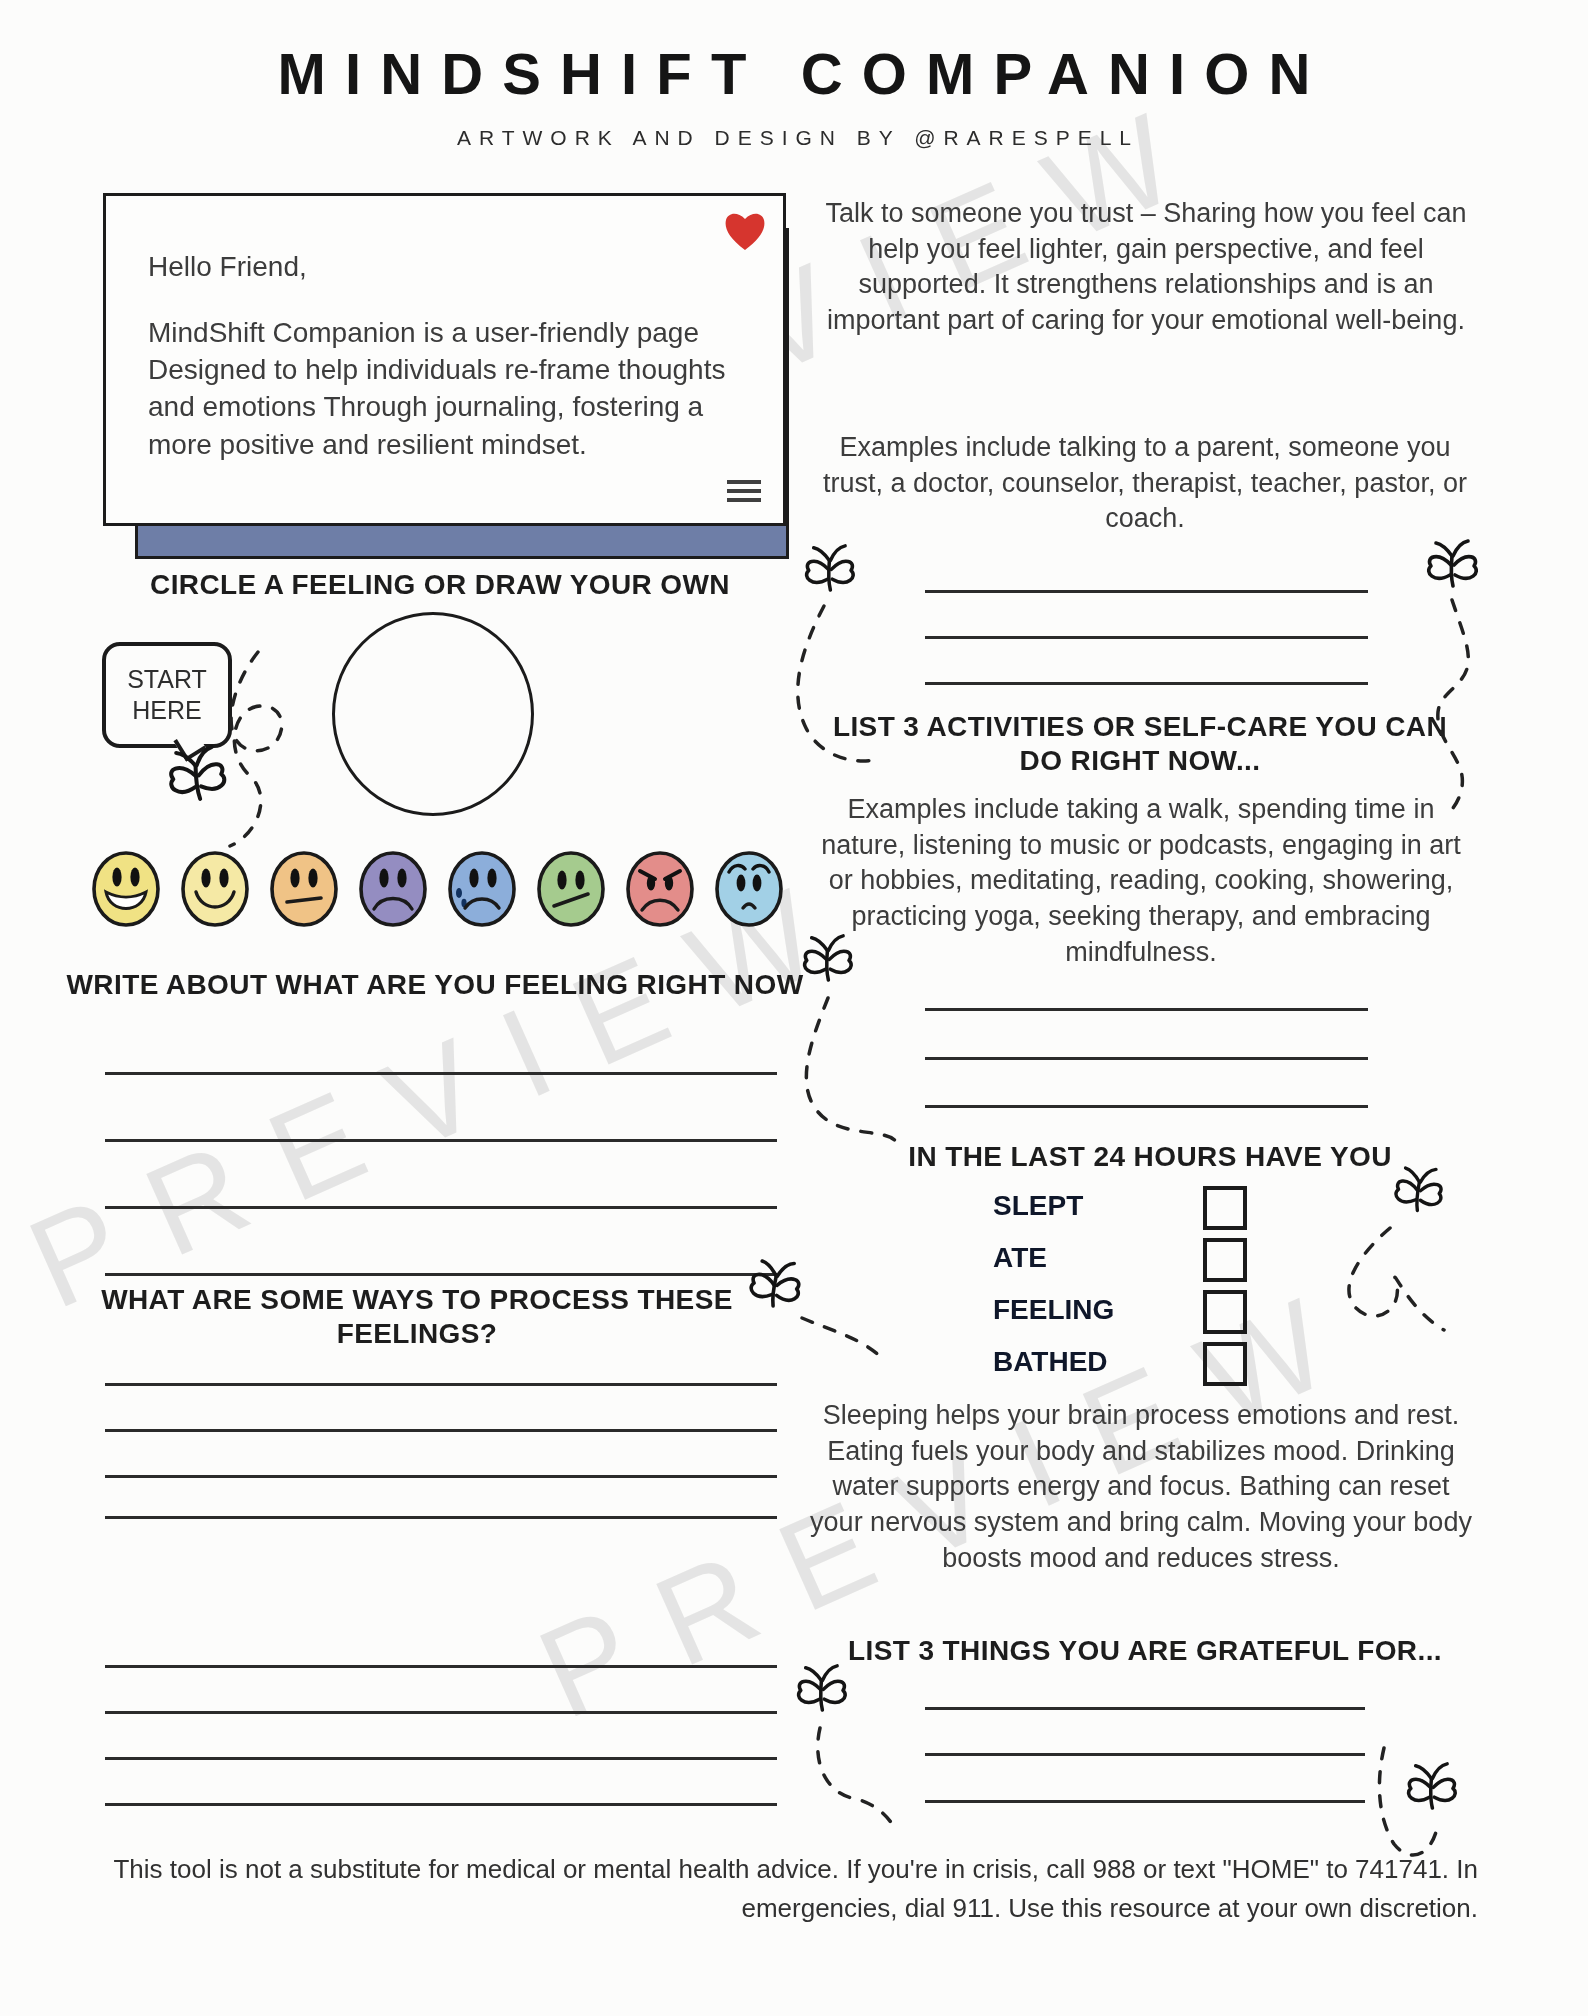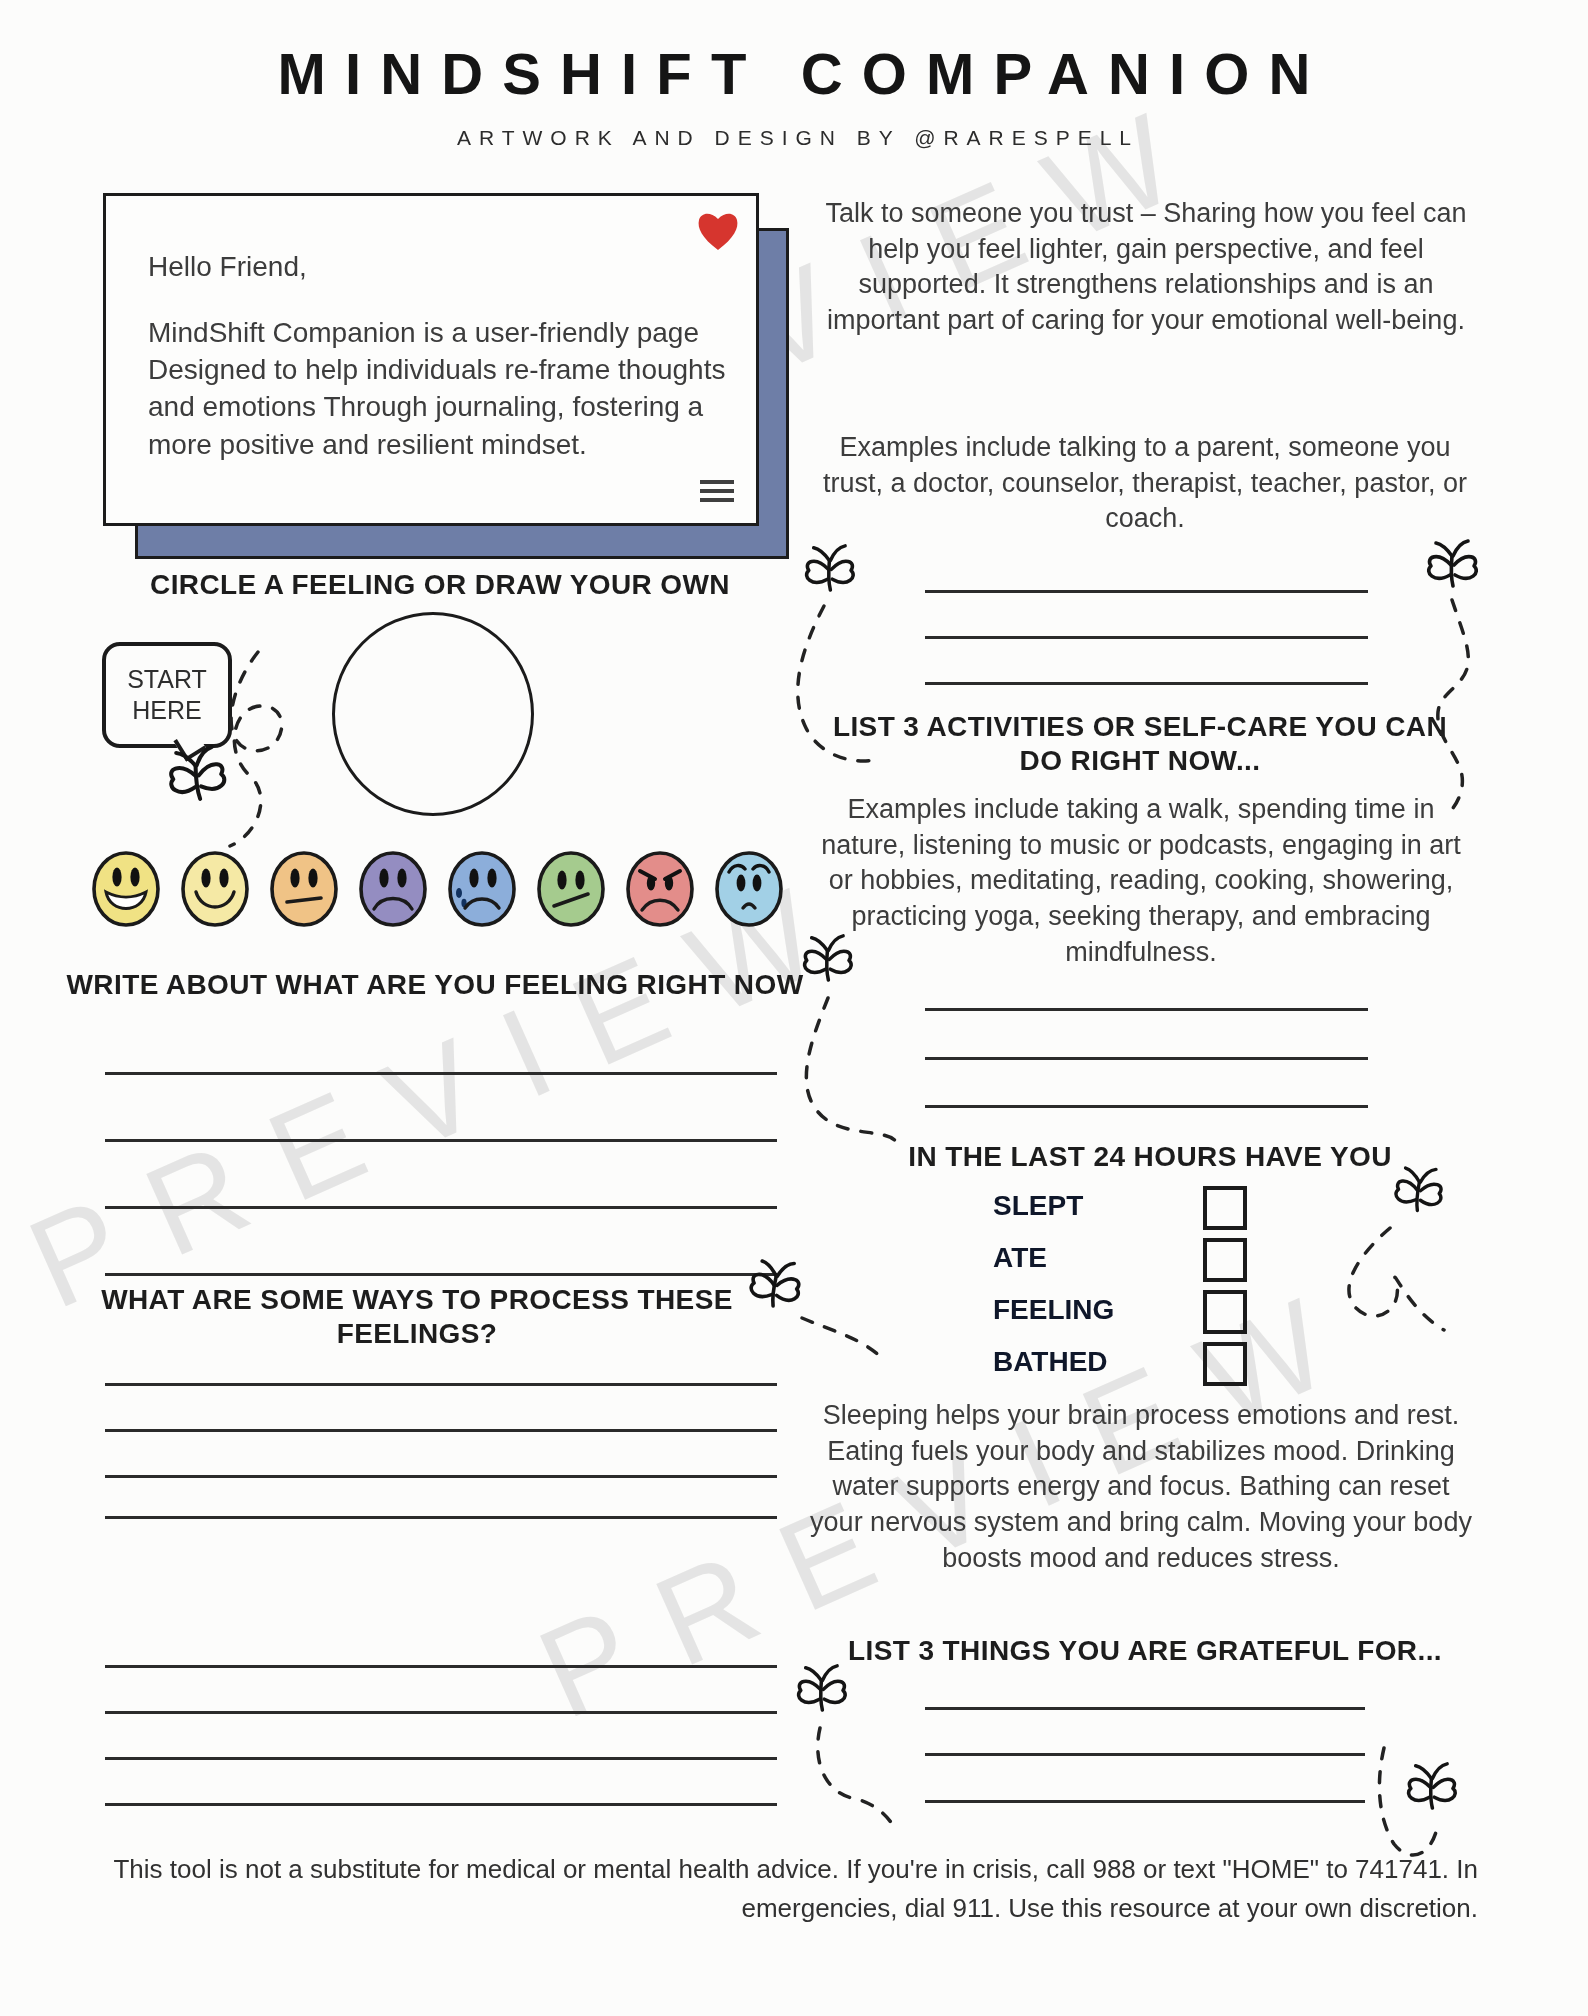--- a/index.html
+++ b/index.html
@@ -16,21 +16,21 @@
   .wm{
     position:absolute;font-size:128px;font-weight:400;color:#c9c9c9;opacity:.45;
     letter-spacing:42px;white-space:nowrap;transform-origin:left bottom;
     transform:rotate(-24deg);z-index:1;pointer-events:none;user-select:none;
   }
   .content{position:absolute;inset:0;z-index:2;}
   
   .card-shadow{position:absolute;left:135px;top:228px;width:648px;height:325px;
     background:#6e7ea7;border:3px solid #1c1c1c;}
   .card{position:absolute;left:103px;top:193px;width:650px;height:327px;
-    background:#fdfdfc;border:3px solid #1c1c1c;}
+    background:#fdfdfc;border:3px solid #1c1c1c;padding-left:27px;}
   .card .greet{position:absolute;left:42px;top:55px;font-size:28px;}
   .card .body{position:absolute;left:42px;top:118px;width:578px;font-size:28px;line-height:1.33;}
   .hamburger{position:absolute;right:22px;bottom:16px;width:34px;}
   .hamburger i{display:block;height:0;border-top:4px solid #3f3f3f;margin:5px 0;}
   
   .bubble{position:absolute;left:102px;top:642px;width:122px;height:98px;
     border:4px solid #1b1b1b;border-radius:18px;background:#fcfcfb;
     font-size:25px;font-weight:400;color:#2e2e2e;text-align:center;
     display:flex;align-items:center;justify-content:center;line-height:1.25;}
   .bubble-tail{position:absolute;left:178px;top:733px;width:20px;height:20px;

